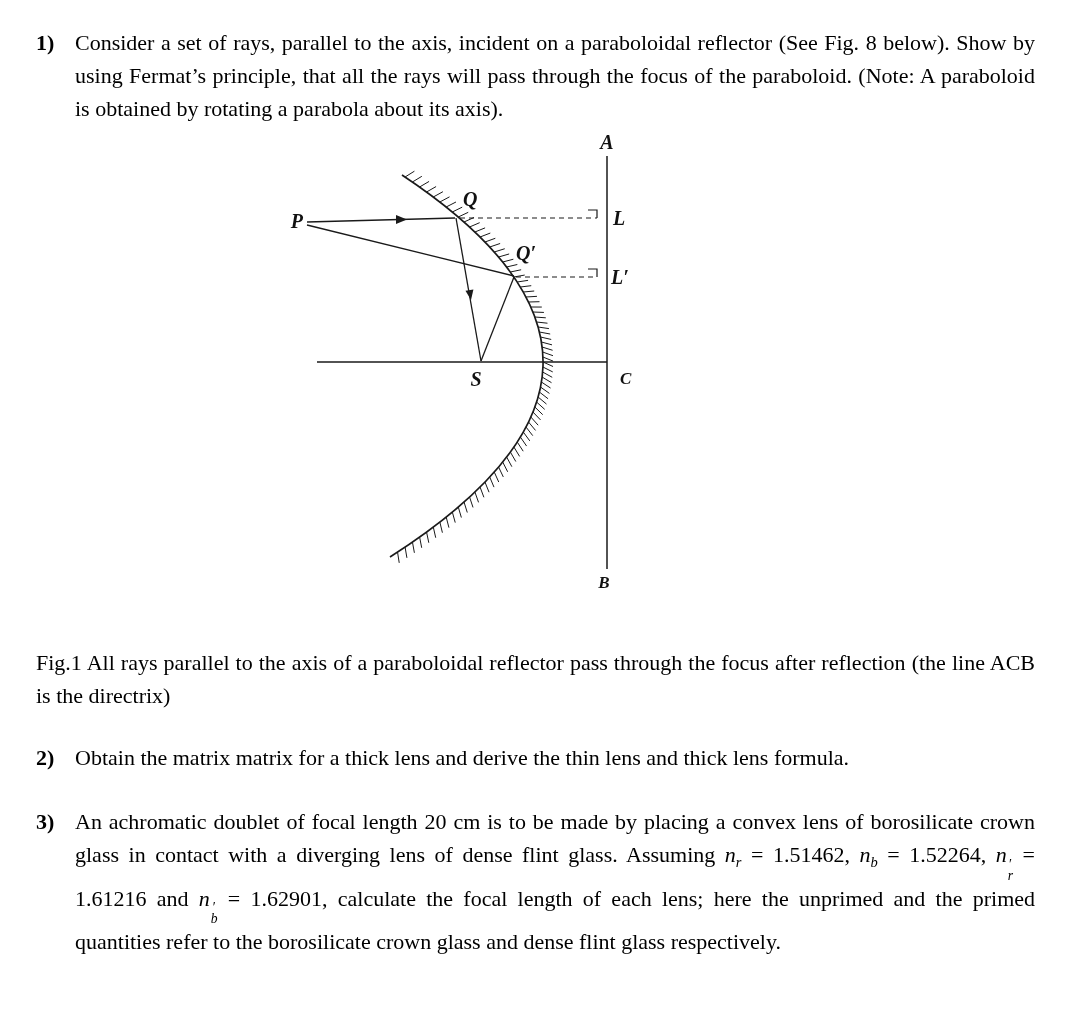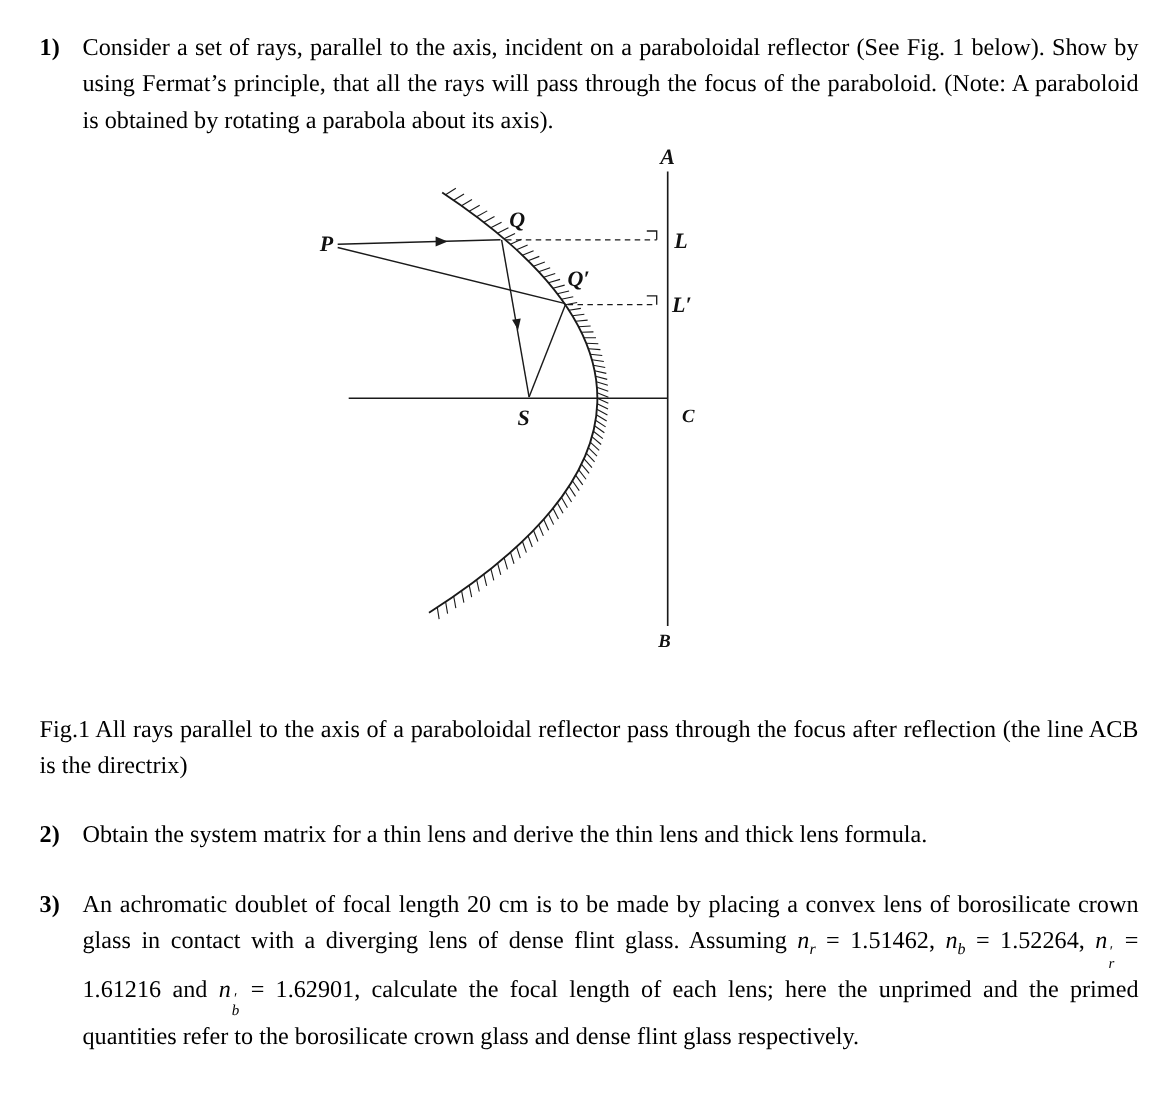--- a/index.html
+++ b/index.html
@@ -23,21 +23,21 @@
   .psub { display:inline-flex; flex-direction:column; align-items:center;
           font-size:0.62em; line-height:0.8; vertical-align:-0.5em; margin-left:1px; }
   .psub .pb { font-style:italic; }
   svg line, svg path, svg polyline { stroke:#1a1a1a; fill:none; }
 </style>
 </head>
 <body>
 
 <div class="problem" id="problem-1">
   <div class="pnum">1)</div>
-  <div class="ptext">Consider a set of rays, parallel to the axis, incident on a paraboloidal reflector (See Fig. 1 below). Show by using Fermat’s principle, that all the rays will pass through the focus of the paraboloid. (Note: A paraboloid is obtained by rotating a parabola about its axis).</div>
+  <div class="ptext">Consider a set of rays, parallel to the axis, incident on a paraboloidal reflector (See Fig. 8 below). Show by using Fermat’s principle, that all the rays will pass through the focus of the paraboloid. (Note: A paraboloid is obtained by rotating a parabola about its axis).</div>
 </div>
 
 <div class="figure-wrap">
   <svg width="400" height="480" viewBox="280 170 400 480">
 
     <line x1="607" y1="197" x2="607" y2="610" stroke-width="1.5"></line>
 
     <line x1="317" y1="403" x2="607" y2="403" stroke-width="1.4"></line>
 
     <path d="M 402 216 Q 690 407 390 598" stroke-width="1.7"></path>
@@ -145,21 +145,21 @@
     <text class="figlabel" x="613" y="266" text-anchor="start">L</text>
     <text class="figlabel" x="611" y="325" text-anchor="start">L′</text>
     <text class="figlabel" x="476" y="427" text-anchor="middle">S</text>
   </svg>
 </div>
 
 <div class="caption">Fig.1 All rays parallel to the axis of a paraboloidal reflector pass through the focus after reflection (the line ACB is the directrix)</div>
 
 <div class="problem" id="problem-2">
   <div class="pnum">2)</div>
-  <div class="ptext">Obtain the system matrix for a thin lens and derive the thin lens and thick lens formula.</div>
+  <div class="ptext">Obtain the matrix matrix for a thick lens and derive the thin lens and thick lens formula.</div>
 </div>
 
 <div class="problem" id="problem-3">
   <div class="pnum">3)</div>
   <div class="ptext">An achromatic doublet of focal length 20 cm is to be made by placing a convex lens of borosilicate crown glass in contact with a diverging lens of dense flint glass. Assuming <i>n</i><sub class="msub">r</sub> = 1.51462, <i>n</i><sub class="msub">b</sub> = 1.52264, <i>n</i><span class="psub">
         <span class="pr">′</span>
         <span class="pb">r</span>
       </span> = 1.61216 and <i>n</i><span class="psub">
         <span class="pr">′</span>
         <span class="pb">b</span>

